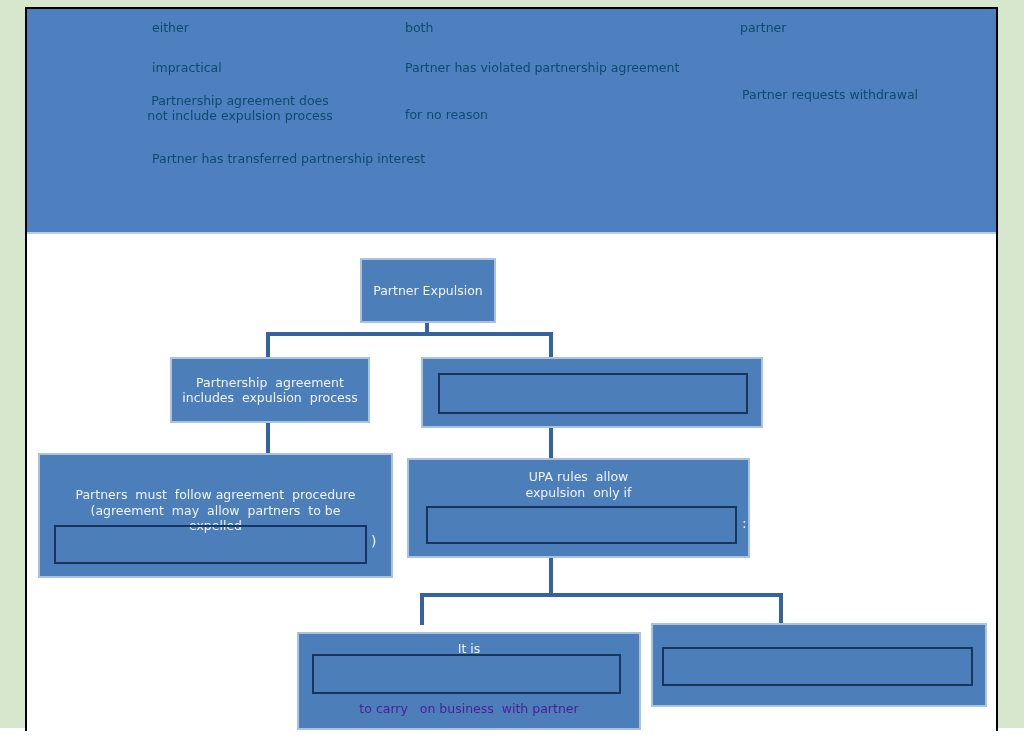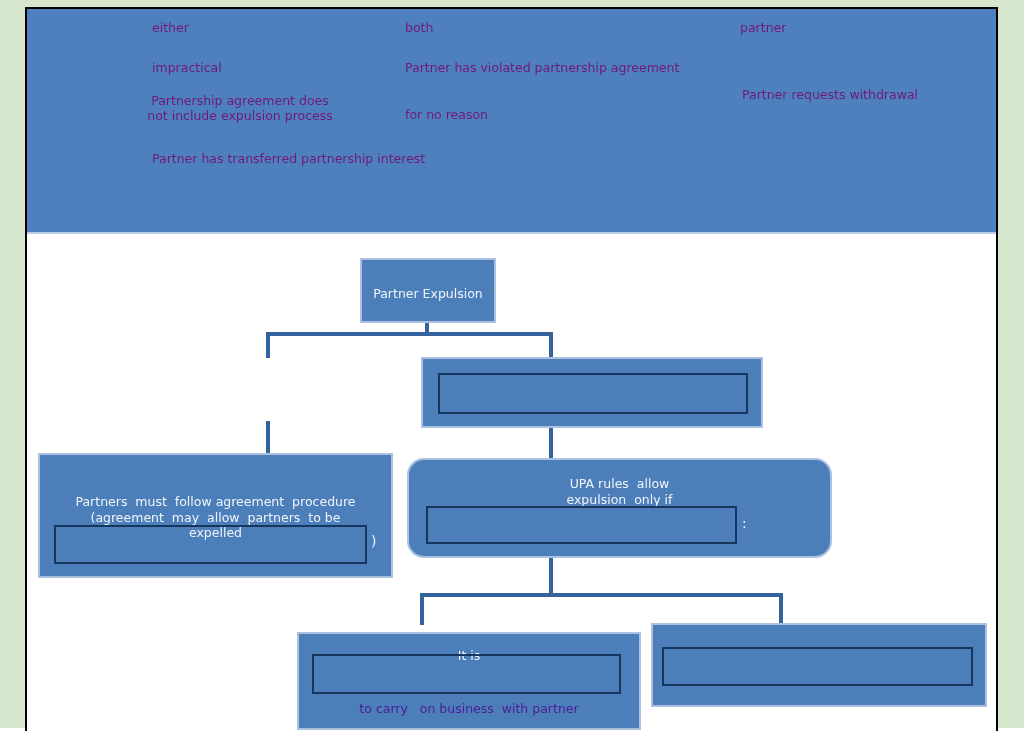--- a/index.html
+++ b/index.html
@@ -3,43 +3,43 @@
 <meta charset="utf-8">
 <style>
   html,body{margin:0;padding:0;background:#ffffff;}
   .page{position:relative;width:1024px;height:737px;overflow:hidden;
         font-family:"DejaVu Sans","Liberation Sans",sans-serif;background:#ffffff;}
   .green-bg{position:absolute;left:0;top:0;width:1024px;height:728px;background:#d7e7ce;}
   .frame{position:absolute;left:25px;top:7px;width:973px;height:724px;box-sizing:border-box;
          border:2px solid #000;border-bottom:none;background:#ffffff;}
   .banner{position:absolute;left:27px;top:9px;width:969px;height:223px;background:#4e80c0;
           border-bottom:2px solid #b9cce6;}
-  .word{position:absolute;color:#701a75;font-size:12.5px;line-height:15px;white-space:pre-line;cursor:grab;}
+  .word{position:absolute;color:#0c4a6e;font-size:12.5px;line-height:15px;white-space:pre-line;cursor:grab;}
   .word.centered{text-align:center;}
 
   .fbox{position:absolute;background:#4c7eba;border:2px solid #aac2e0;box-sizing:border-box;
         color:#f0f4fa;font-size:12.5px;line-height:15.5px;text-align:center;}
-  .flabel{white-space:pre-wrap;display:block;margin-top:7px;}
+  .flabel{white-space:pre-wrap;display:block;}
   .vcenter{display:flex;align-items:center;justify-content:center;}
   .slot{position:absolute;border:2px solid #17365d;box-sizing:border-box;background:transparent;cursor:pointer;}
   .suffix{position:absolute;color:#f0f4fa;font-size:14px;line-height:15px;}
   .conn{position:absolute;background:#35639e;}
 
   
   .w0{left:152px;top:20px;}  .w1{left:405px;top:20px;text-align:right;}  .w2{left:740px;top:20px;}
   .w3{left:152px;top:60px;}  .w4{left:405px;top:60px;}  .w5{left:742px;top:60px;margin-top:27px;}
   .w6{left:140px;top:93px;width:200px;} .w7{left:405px;top:107px;} .w8{left:718px;top:107px;}
   .w9{left:152px;top:151px;}
 
   
   .box1{left:360px;top:258px;width:136px;height:65px;}
   .box2{left:170px;top:357px;width:200px;height:66px;}
   .box3{left:421px;top:357px;width:342px;height:71px;}
   .box4{left:38px;top:453px;width:355px;height:125px;padding-top:32px;}
-  .box5{left:407px;top:458px;width:425px;height:100px;padding-top:9px;border-radius:17px;}
+  .box5{left:407px;top:458px;width:343px;height:100px;padding-top:9px;}
   .box6{left:297px;top:632px;width:344px;height:98px;padding-top:7px;}
   .box7{left:651px;top:623px;width:336px;height:84px;}
 
   
   .slot3{left:438px;top:373px;width:310px;height:41px;}
   .slot4{left:54px;top:525px;width:313px;height:39px;}
   .slot5{left:426px;top:506px;width:311px;height:38px;}
   .slot6{left:312px;top:654px;width:309px;height:40px;}
   .slot7{left:662px;top:647px;width:311px;height:39px;}
   .sfx4{left:371px;top:534px;}
@@ -86,20 +86,24 @@
   <div class="conn cD"></div>
   <div class="conn cE"></div>
   <div class="conn cFh"></div>
   <div class="conn cFl"></div>
   <div class="conn cFr"></div>
 
   <div class="fbox box1 vcenter">
     <span class="flabel">Partner Expulsion</span>
   </div>
 
+  <div class="fbox box2 vcenter">
+    <span class="flabel">Partnership  agreement
+includes  expulsion  process</span>
+  </div>
 
   <div class="fbox box3"></div>
   <div class="slot slot3"></div>
 
   <div class="fbox box4">
     <span class="flabel">Partners  must  follow agreement  procedure
 (agreement  may  allow  partners  to be
 expelled</span>
   </div>
   <div class="slot slot4"></div>

